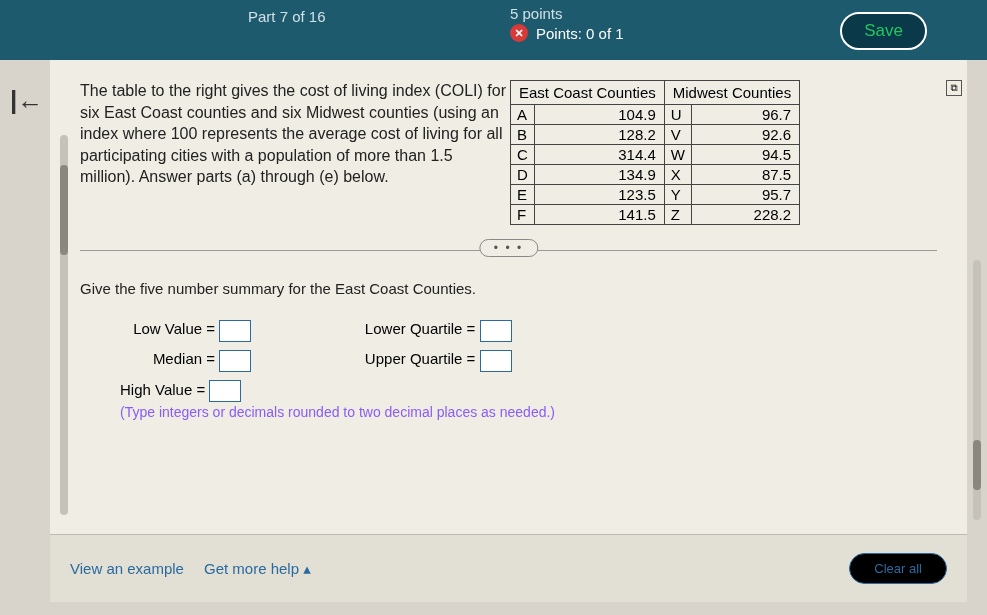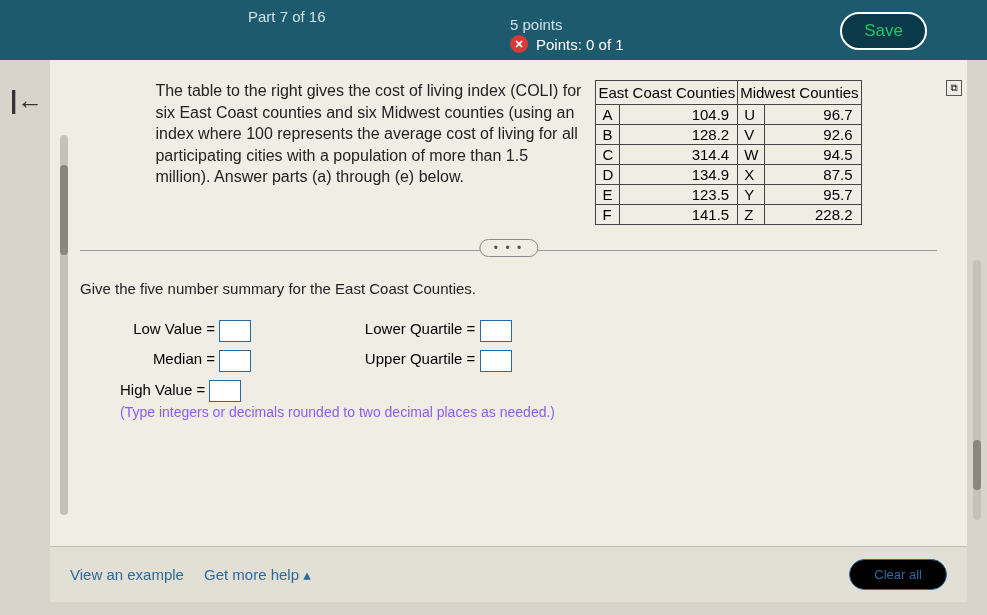--- a/index.html
+++ b/index.html
@@ -23,21 +23,21 @@
     .part-label {
       position: absolute;
       left: 248px;
       top: 8px;
       font-size: 15px;
       color: #d0e0e5;
     }
     .points-area {
       position: absolute;
       left: 510px;
-      top: 16px;
+      top: 5px;
       font-size: 15px;
     }
     .points-label-top {
       color: #d0e0e5;
       margin-bottom: 2px;
     }
     .points-row {
       display: flex;
       align-items: center;
       gap: 8px;
@@ -111,42 +111,40 @@
     .scroll-right-thumb {
       position: absolute;
       top: 180px;
       width: 8px;
       height: 50px;
       background: #8a8780;
       border-radius: 4px;
     }
     .top-section {
       display: flex;
-      gap: 10px;
-      justify-content: center;
     }
     .intro-text {
       width: 430px;
       font-size: 16px;
       line-height: 1.35;
       color: #222;
     }
     .data-table {
       border-collapse: collapse;
       font-size: 15px;
     }
     .data-table th, .data-table td {
       border: 1px solid #444;
       padding: 1px 6px;
       text-align: left;
     }
     .data-table th {
       font-weight: normal;
       text-align: center;
-      padding: 3px 2px;
+      padding: 3px 8px;
       margin-left: 36px;
     }
     .data-table .num { text-align: right; padding-right: 8px; }
     .data-table .letter { width: 24px; }
     .popout-icon {
       position: absolute;
       right: 5px;
       top: 20px;
       width: 16px;
       height: 16px;
@@ -206,21 +204,21 @@
       margin-top: 2px;
       margin-left: 40px;
     }
     .footer {
       position: absolute;
       bottom: -2px;
       left: 0;
       right: 0;
       display: flex;
       align-items: center;
-      padding: 12px 20px;
+      padding: 18px 20px;
       background: #e2dfd5;
       border-top: 1px solid #bbb;
     }
     .footer-link {
       color: #2a6aa0;
       font-size: 15px;
       margin-right: 20px;
       cursor: pointer;
     }
     .clear-btn {

